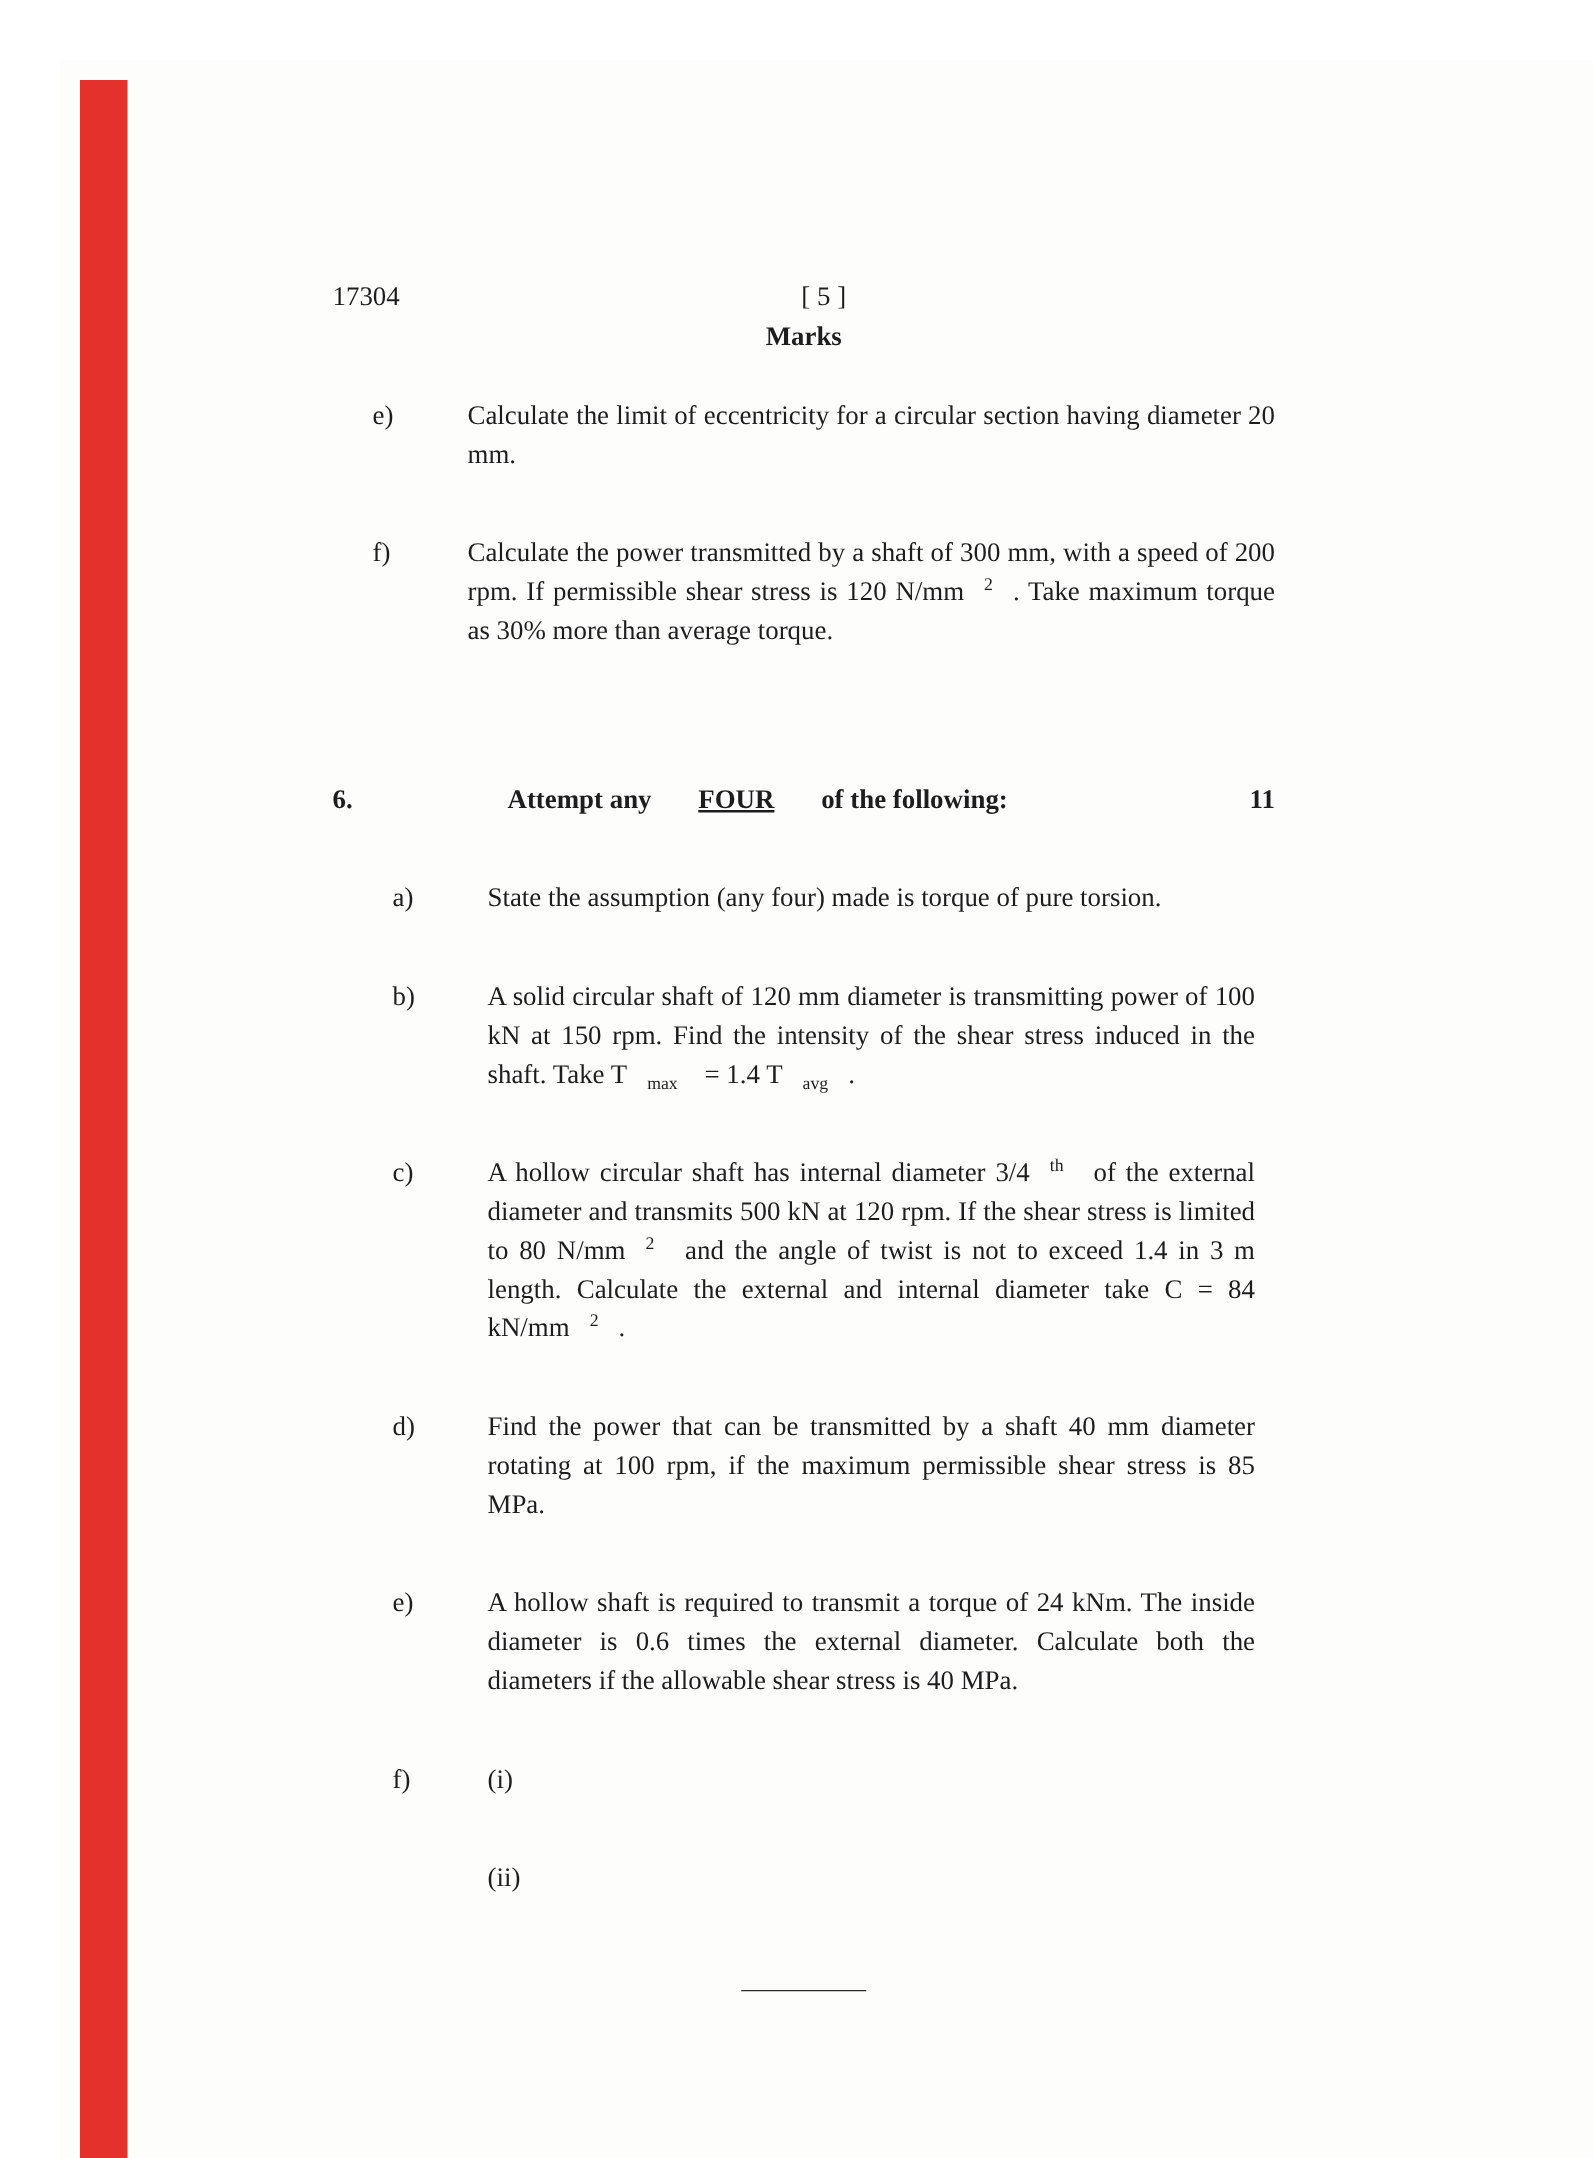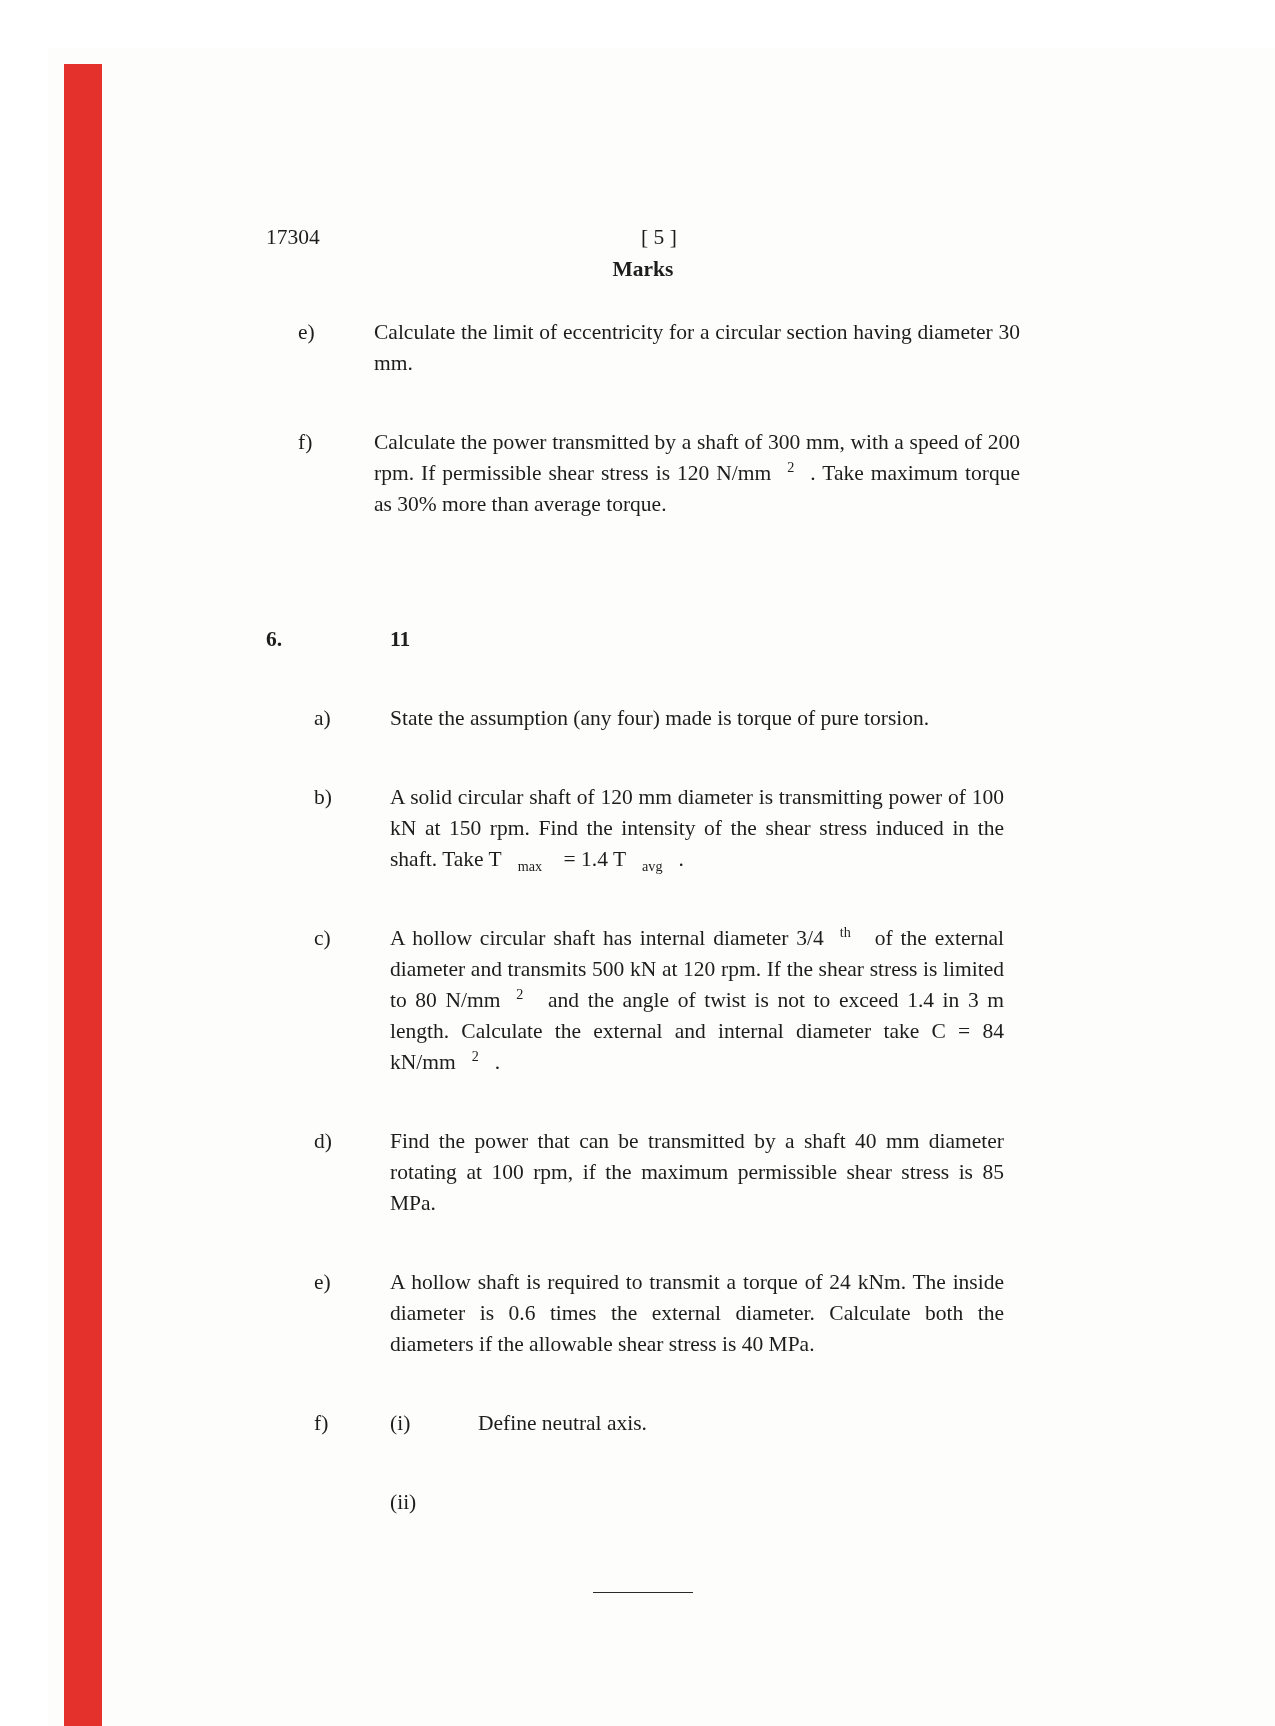--- a/index.html
+++ b/index.html
@@ -92,30 +92,31 @@
 
     <div class="header-row">
       <span class="paper-code">17304</span>
       <span class="page-num">[ 5 ]</span>
     </div>
 
     <div class="marks-row">Marks</div>
 
     <div class="item">
       <span class="item-label">e)</span>
-      <div class="item-text">Calculate the limit of eccentricity for a circular section having diameter 30 mm.</div>
+      <div class="item-text">Calculate the limit of eccentricity for a circular section having diameter 20 mm.</div>
     </div>
 
     <div class="item">
       <span class="item-label">f)</span>
       <div class="item-text">Calculate the power transmitted by a shaft of 300 mm, with a speed of 200 rpm. If permissible shear stress is 120 N/mm<sup>2</sup>. Take maximum torque as 30% more than average torque.</div>
     </div>
 
     <div class="q6-head">
       <span class="q6-num">6.</span>
+      <span class="q6-title"><span>Attempt any </span><span class="kw">FOUR</span><span> of the following:</span></span>
       <span class="q6-marks">11</span>
     </div>
 
     <div class="q6-items">
       <div class="item">
         <span class="item-label">a)</span>
         <div class="item-text">State the assumption (any four) made is torque of pure torsion.</div>
       </div>
       <div class="item">
         <span class="item-label">b)</span>
@@ -130,21 +131,20 @@
         <div class="item-text">Find the power that can be transmitted by a shaft 40 mm diameter rotating at 100 rpm, if the maximum permissible shear stress is 85 MPa.</div>
       </div>
       <div class="item">
         <span class="item-label">e)</span>
         <div class="item-text">A hollow shaft is required to transmit a torque of 24 kNm. The inside diameter is 0.6 times the external diameter. Calculate both the diameters if the allowable shear stress is 40 MPa.</div>
       </div>
 
       <div class="sub-item">
         <span class="item-label">f)</span>
         <span class="inner-label">(i)</span>
-        <div class="item-text">Define neutral axis.</div>
       </div>
       <div class="sub-item">
         <span class="item-label"></span>
         <span class="inner-label">(ii)</span>
       </div>
     </div>
 
     <div class="end-rule"></div>
 
   </div>

